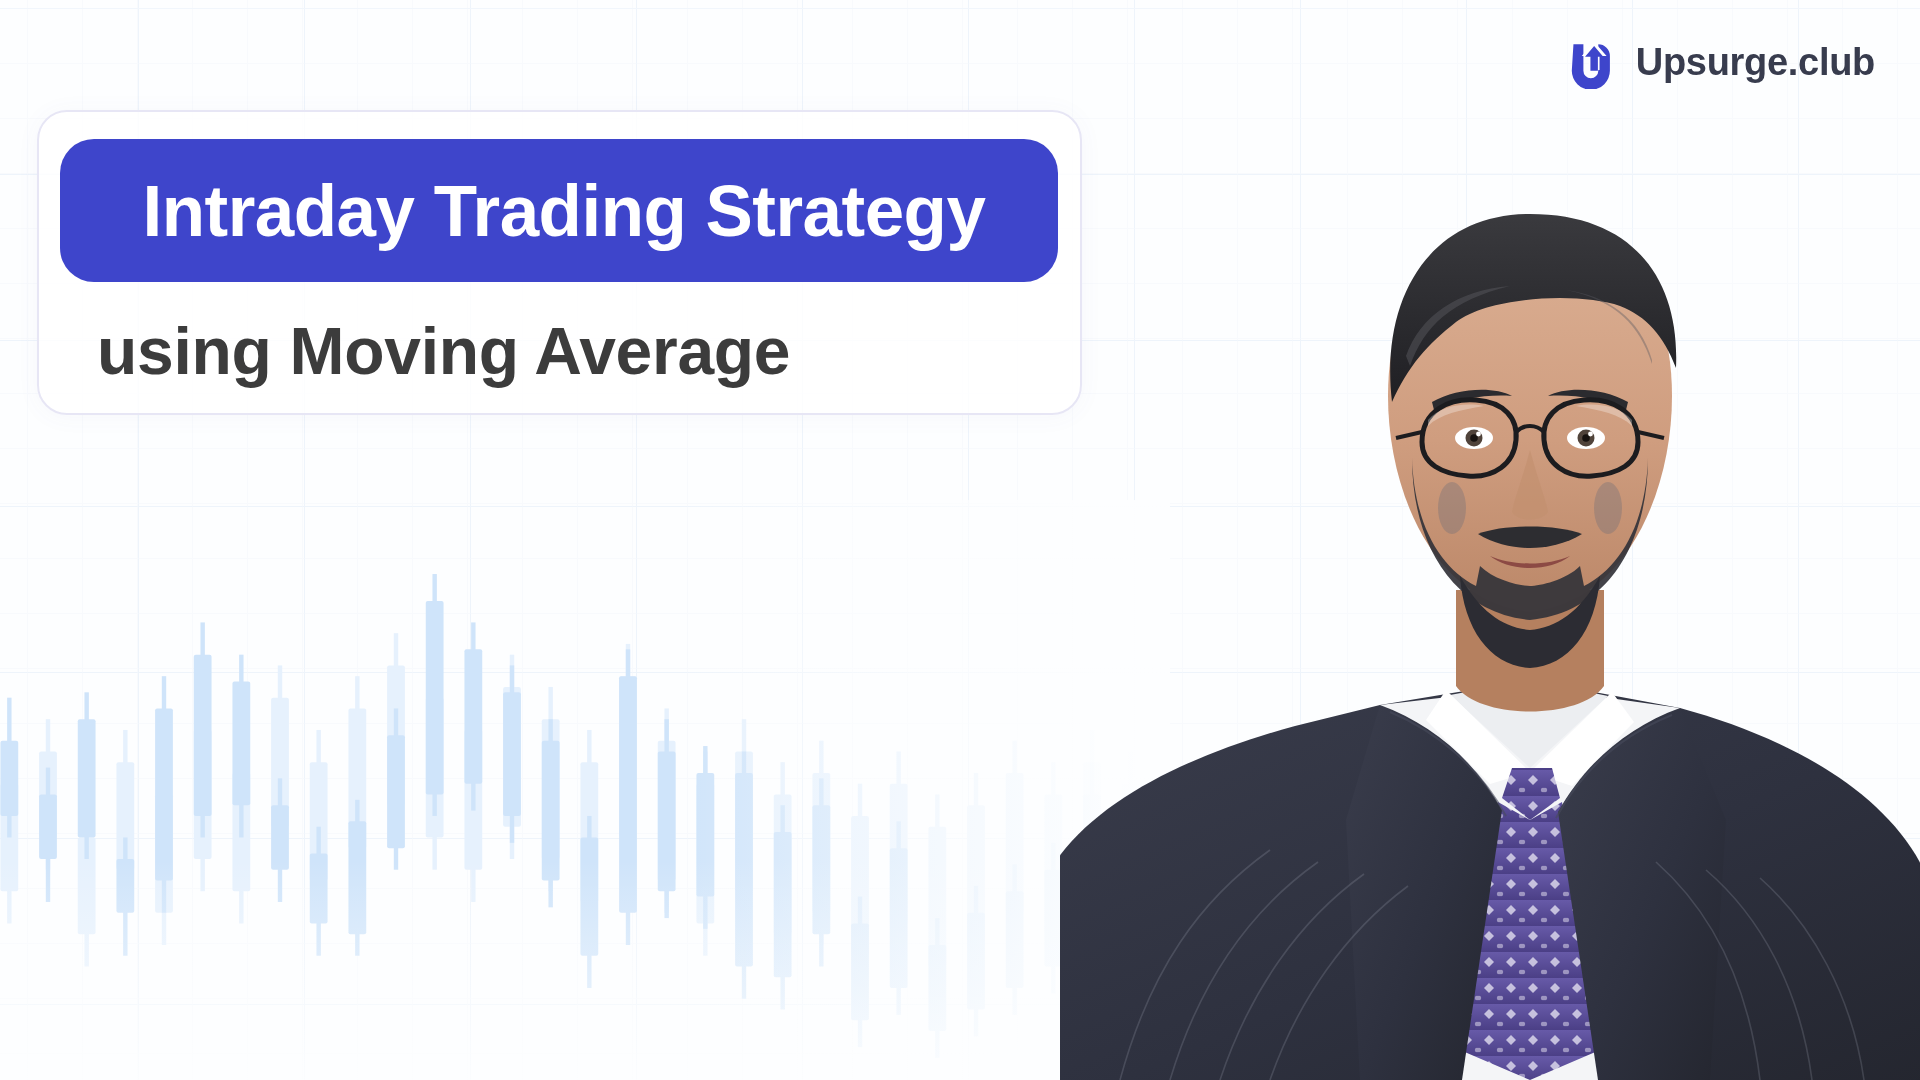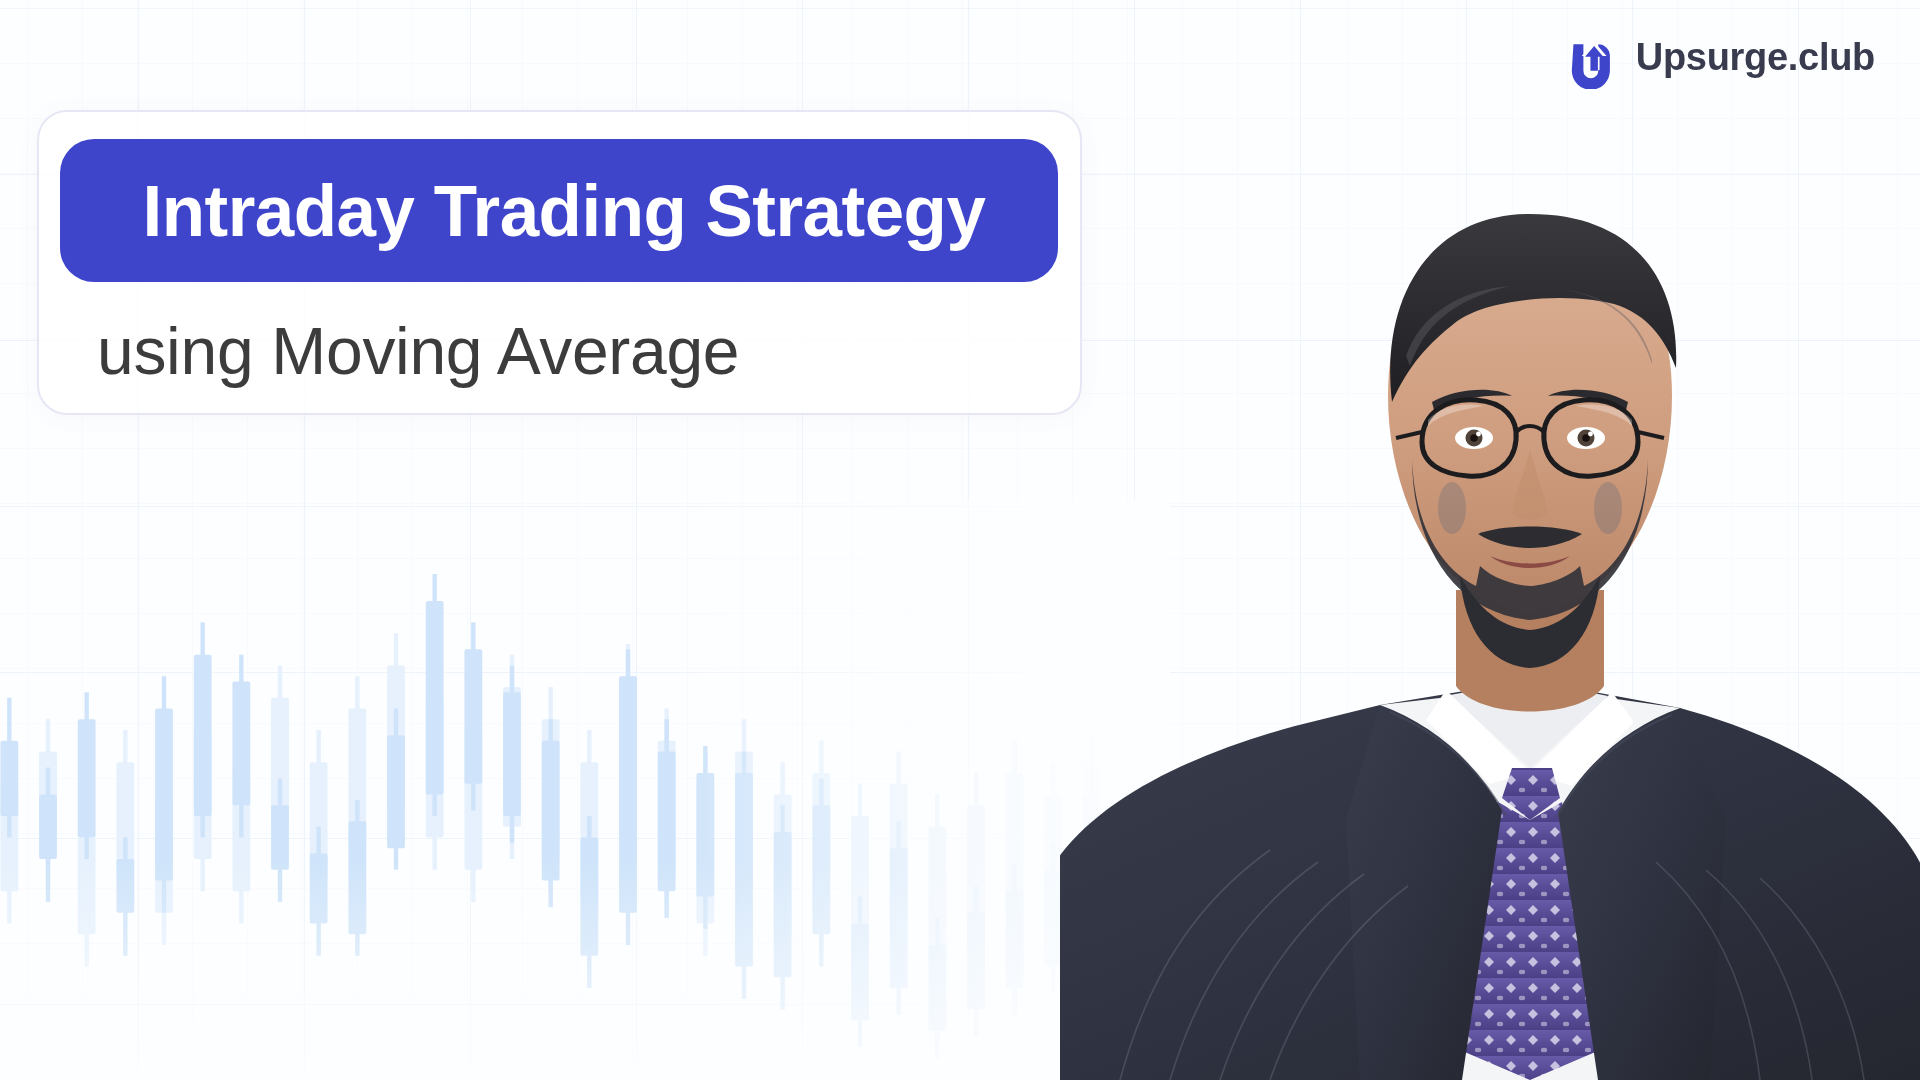--- a/index.html
+++ b/index.html
@@ -85,32 +85,32 @@
     padding-left:35px;
     white-space:nowrap;
     transform:scaleX(.985);
     transform-origin:left center;
   }
 
   #subtitle {
     position:absolute;
     left:97px; top:313px;
     font-size:66px;
-    font-weight:400;
+    font-weight:700;
     color:#3c3c3c;
     letter-spacing:-0.3px;
     white-space:nowrap;
   }
 
   
   #brand {
     position:absolute;
     right:45px; top:36px;
     display:flex;
-    align-items:flex-start;
+    align-items:center;
     gap:17px;
   }
   #brand-mark { width:53px; height:53px; display:block; }
   #brand-name {
     font-size:38px;
     font-weight:700;
     color:#383c4e;
     letter-spacing:-0.3px;
     white-space:nowrap;
   }

